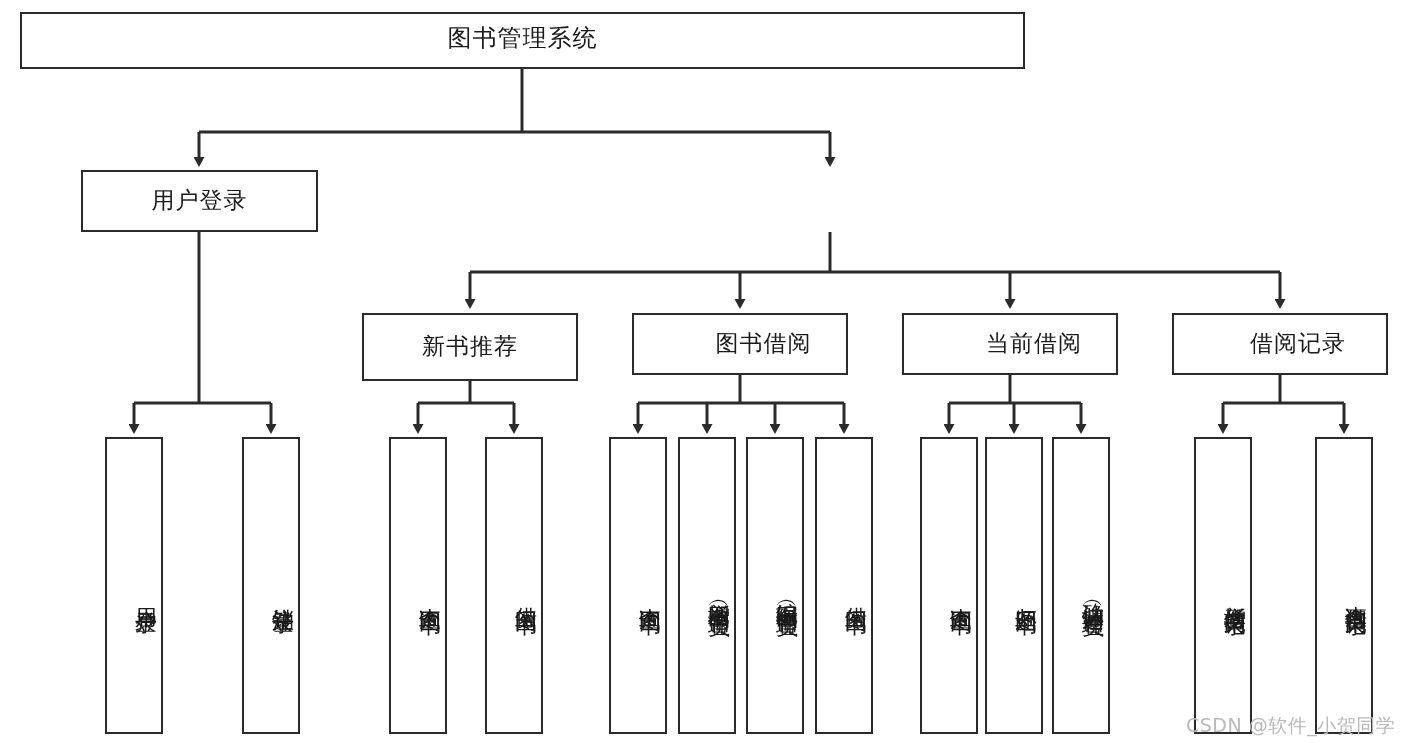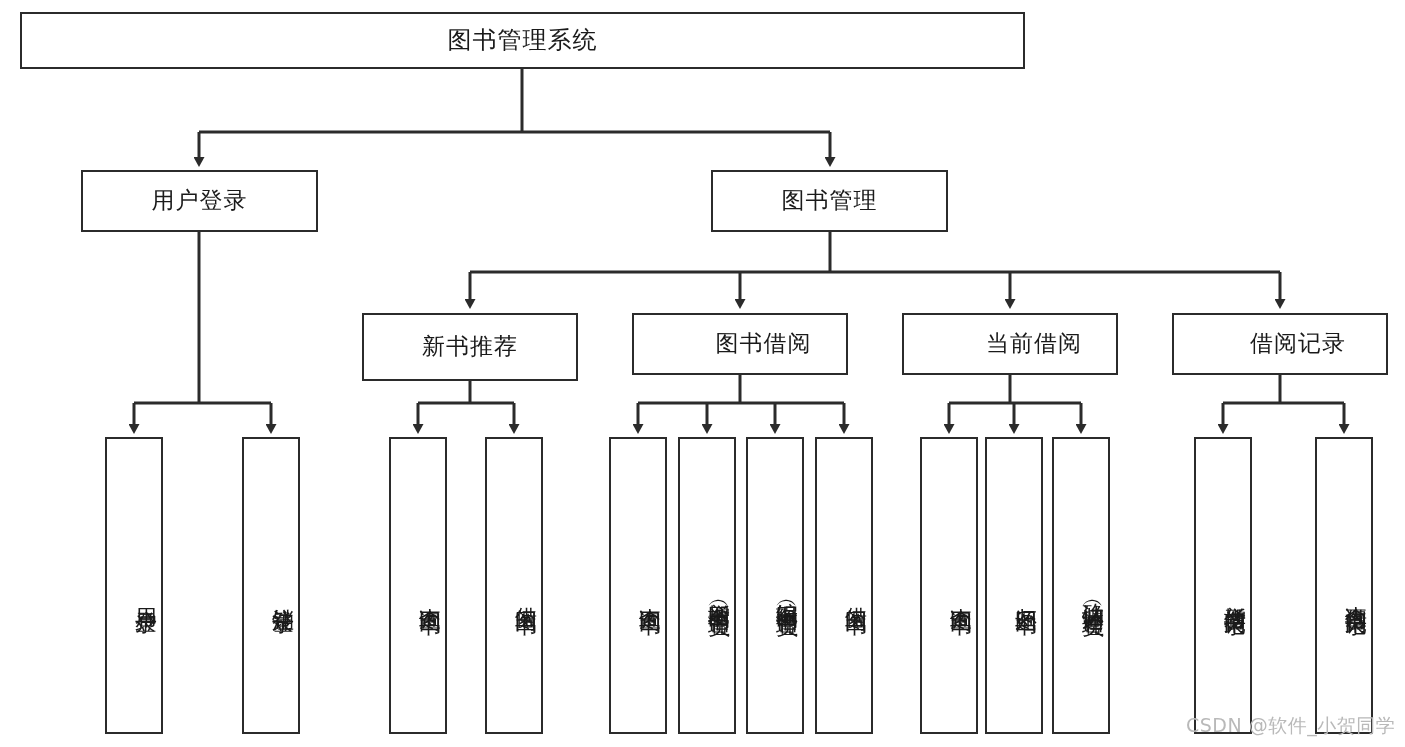--- a/index.html
+++ b/index.html
@@ -118,29 +118,26 @@
       <path d="M1014,403 L1014,425" marker-end="url(#arrow)"></path>
       <path d="M1081,403 L1081,425" marker-end="url(#arrow)"></path>
 
       <path d="M1280,375 L1280,403"></path>
       <path d="M1223,403 L1344,403"></path>
       <path d="M1223,403 L1223,425" marker-end="url(#arrow)"></path>
       <path d="M1344,403 L1344,425" marker-end="url(#arrow)"></path>
     </g>
   </svg>
 
-  <div class="node h root" style="left:20px; top:12px; width:1005px; height:57px;">
+  <div class="node h root" style="left:20px; top:12px; width:1005px; height:57px;font-family:Liberation Mono, monospace;">
     <span>图书管理系统</span>
   </div>
 
   <div class="node h" style="left:81px; top:170px; width:237px; height:62px;">
     <span>用户登录</span>
-  </div>
-  <div class="node h" style="left:711px; top:170px; width:237px; height:62px;">
-    <span>图书管理</span>
   </div>
 
   <div class="node h" style="left:362px; top:313px; width:216px; height:68px;">
     <span>新书推荐</span>
   </div>
   <div class="node h" style="left:632px; top:313px; width:216px; height:62px;padding-left:47px;">
     <span>图书借阅</span>
   </div>
   <div class="node h" style="left:902px; top:313px; width:216px; height:62px;padding-left:48px;">
     <span>当前借阅</span>

